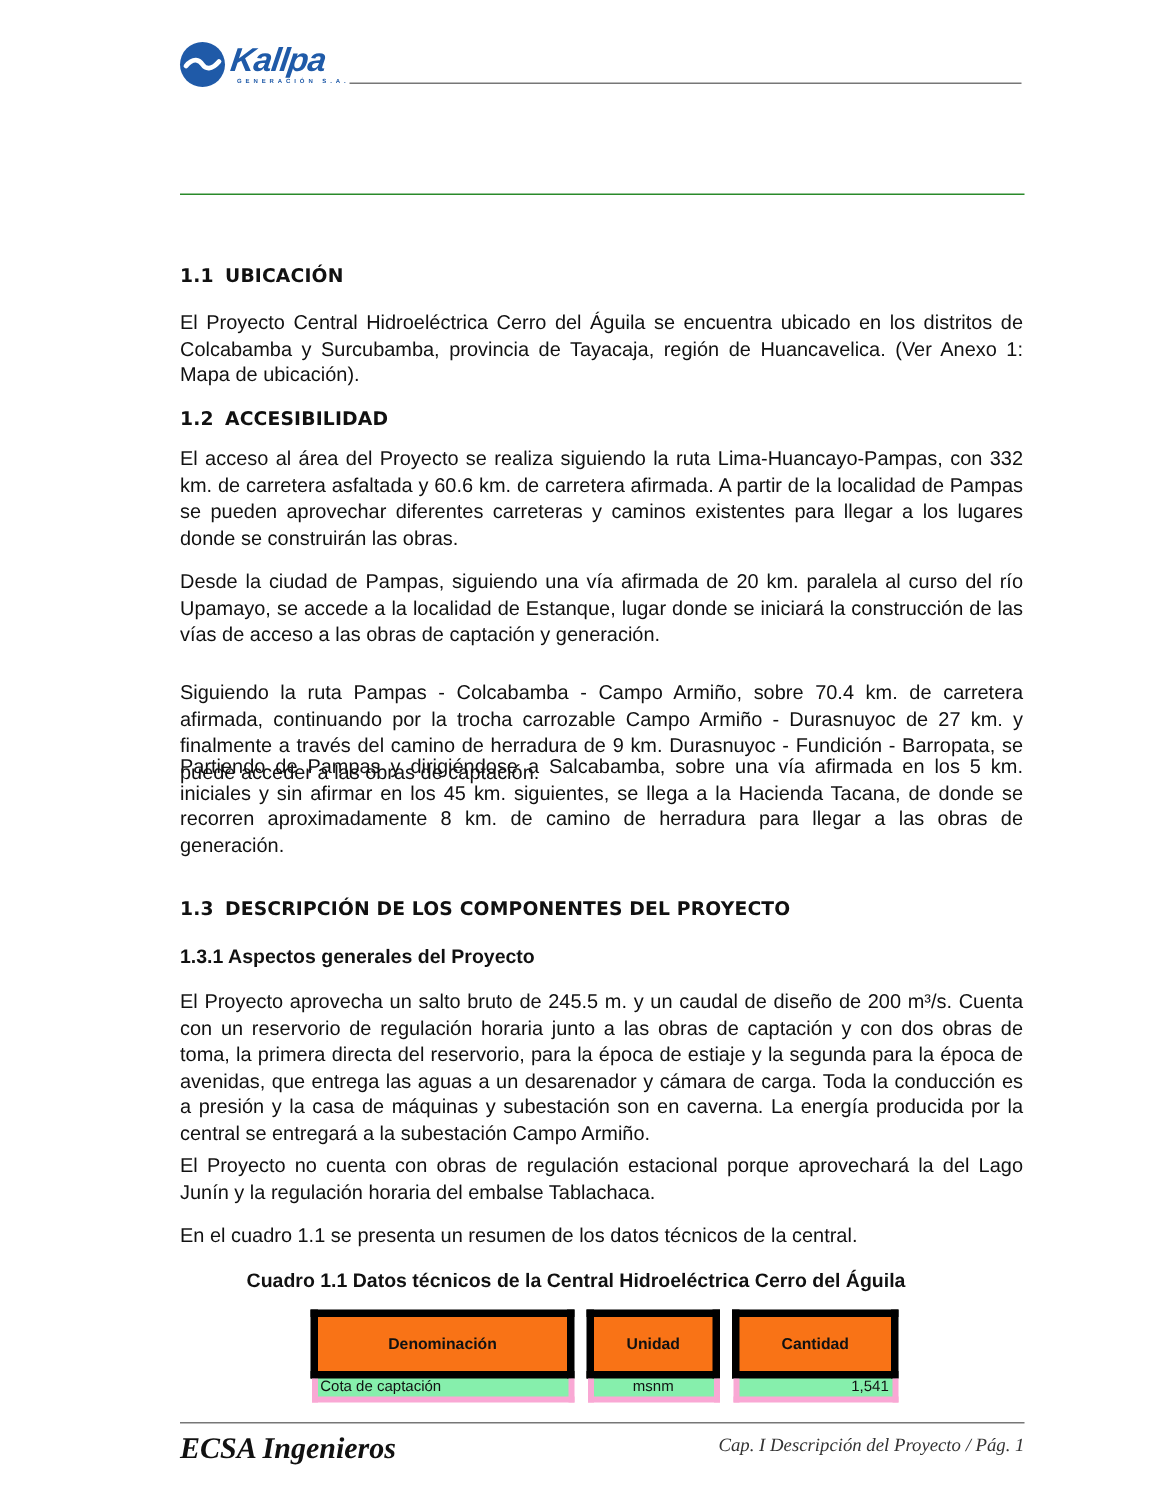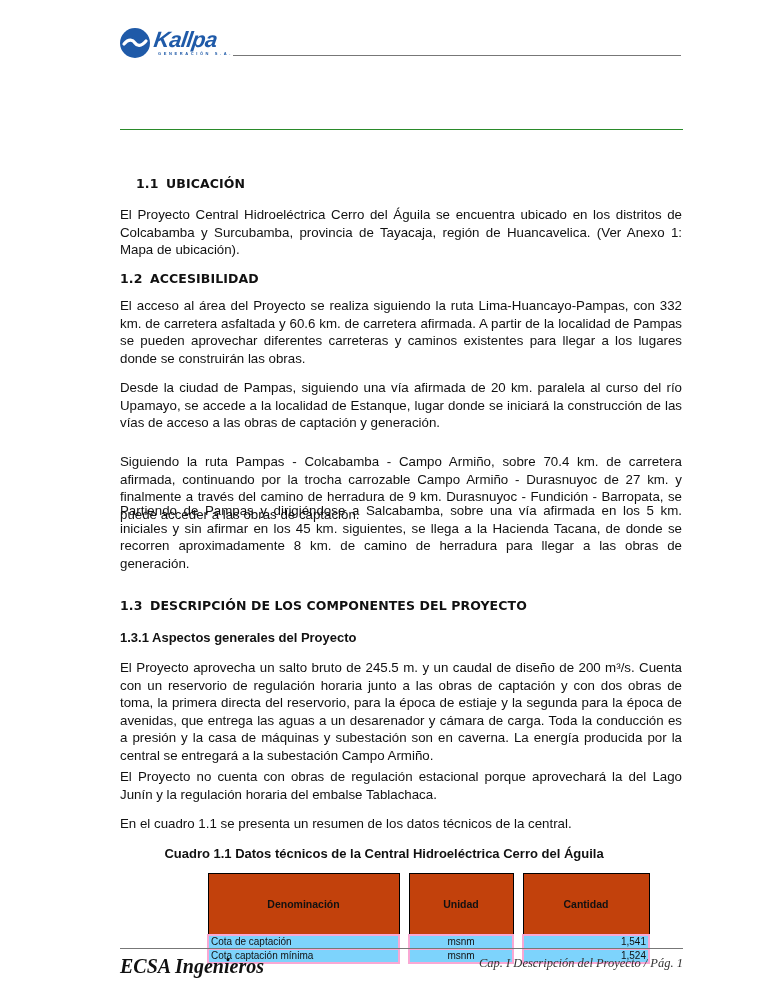--- a/index.html
+++ b/index.html
@@ -20,22 +20,22 @@
   .chapter-left { position: absolute; left: 0; top: 0; font-family: "DejaVu Sans", sans-serif; font-size: 23px; font-weight: normal; letter-spacing: -0.3px; color: #1a1a1a; }
   .chapter-right { position: absolute; right: 0; top: 0; font-family: "DejaVu Sans", sans-serif; font-size: 23px; font-weight: normal; letter-spacing: -0.3px; color: #1a1a1a; white-space: nowrap; }
   .chapter-rule { position: absolute; left: 120px; top: 129px; width: 563px; height: 1px; background: #2a8a2a; }
   .h2 { position: absolute; left: 120px; font-family: "DejaVu Sans", sans-serif; font-weight: bold; font-size: 12.5px; color: #111; white-space: nowrap; letter-spacing: 0.1px; }
   .h2 .num { display: inline-block; width: 30px; }
   .h3 { position: absolute; left: 120px; font-family: "Liberation Sans", sans-serif; font-weight: bold; font-size: 13px; color: #111; text-align: center; }
   .p { position: absolute; left: 120px; width: 562px; font-family: "Liberation Sans", sans-serif; font-size: 13.3px; line-height: 17.6px; text-align: justify; color: #111; margin: 0; }
   .caption { position: absolute; left: 0; width: 768px; text-align: center; font-family: "Liberation Sans", sans-serif; font-weight: bold; font-size: 13px; }
 
   table.tech { position: absolute; left: 207px; top: 873px; border-collapse: collapse; font-family: "Liberation Sans", sans-serif; font-size: 10px; }
-  table.tech th { background: #c2410c; font-weight: bold; font-size: 10.5px; height: 28px; border: 1px solid #000000; padding: 16px; }
-  table.tech td { height: 12px; line-height: 12px; border: 2px solid #f9a8d4; padding: 0 2px; background: #7dd3fc; }
+  table.tech th { background: #f97316; font-weight: bold; font-size: 10.5px; height: 28px; border: 5px solid #000000; padding: 4px; }
+  table.tech td { height: 12px; line-height: 12px; border: 4px solid #f9a8d4; padding: 0 2px; background: #86efac; }
   table.tech .gap { border: none; background: #fff; width: 8px; padding: 0; }
   table.tech .c1 { width: 158px; text-align: left; }
   table.tech .c2 { width: 71px; text-align: center; }
   table.tech .c3 { width: 93px; text-align: right; }
   table.tech th.c1, table.tech th.c3 { text-align: center; }
 
   .footer-rule { position: absolute; left: 120px; top: 948px; width: 563px; height: 1px; background: #777; }
   .footer-left { position: absolute; left: 120px; top: 955px; font-family: "Liberation Serif", serif; font-weight: bold; font-style: italic; font-size: 20px; color: #111; }
   .footer-right { position: absolute; right: 85px; top: 956px; font-family: "Liberation Serif", serif; font-style: italic; font-size: 12.5px; color: #333; white-space: nowrap; }
 </style>
@@ -54,21 +54,21 @@
       <span class="logo-sub">GENERACIÓN S.A.</span>
     </div>
   </div>
   <div class="header-rule"></div>
 </div>
 
 <div class="chapter">
 </div>
 <div class="chapter-rule"></div>
 
-<div class="h2" style="top:176px;margin-left:16px;">
+<div class="h2" style="top:176px;">
   <span class="num">1.1</span><span>UBICACIÓN</span>
 </div>
 <p class="p" style="top:206px;">El Proyecto Central Hidroeléctrica Cerro del Águila se encuentra ubicado en los distritos de Colcabamba y Surcubamba, provincia de Tayacaja, región de Huancavelica. (Ver Anexo 1: Mapa de ubicación).</p>
 
 <div class="h2" style="top:271px;">
   <span class="num">1.2</span><span>ACCESIBILIDAD</span>
 </div>
 <p class="p" style="top:297px;">El acceso al área del Proyecto se realiza siguiendo la ruta Lima-Huancayo-Pampas, con 332 km. de carretera asfaltada y 60.6 km. de carretera afirmada. A partir de la localidad de Pampas se pueden aprovechar diferentes carreteras y caminos existentes para llegar a los lugares donde se construirán las obras.</p>
 <p class="p" style="top:379px;">Desde la ciudad de Pampas, siguiendo una vía afirmada de 20 km. paralela al curso del río Upamayo, se accede a la localidad de Estanque, lugar donde se iniciará la construcción de las vías de acceso a las obras de captación y generación.</p>
 <p class="p" style="top:453px;">Siguiendo la ruta Pampas - Colcabamba - Campo Armiño, sobre 70.4 km. de carretera afirmada, continuando por la trocha carrozable Campo Armiño - Durasnuyoc de 27 km. y finalmente a través del camino de herradura de 9 km. Durasnuyoc - Fundición - Barropata, se puede acceder a las obras de captación.</p>
@@ -95,25 +95,18 @@
     </tr>
   </thead>
   <tbody>
     <tr>
       <td class="c1">Cota de captación</td>
       <td class="gap"></td>
       <td class="c2">msnm</td>
       <td class="gap"></td>
       <td class="c3">1,541</td>
     </tr>
-    <tr>
-      <td class="c1">Cota captación mínima</td>
-      <td class="gap"></td>
-      <td class="c2">msnm</td>
-      <td class="gap"></td>
-      <td class="c3">1,524</td>
-    </tr>
   </tbody>
 </table>
 
 <div class="footer-rule"></div>
 <div class="footer-left">ECSA Ingenieros</div>
 <div class="footer-right">Cap. I Descripción del Proyecto / Pág. 1</div>
 
 </body></html>

